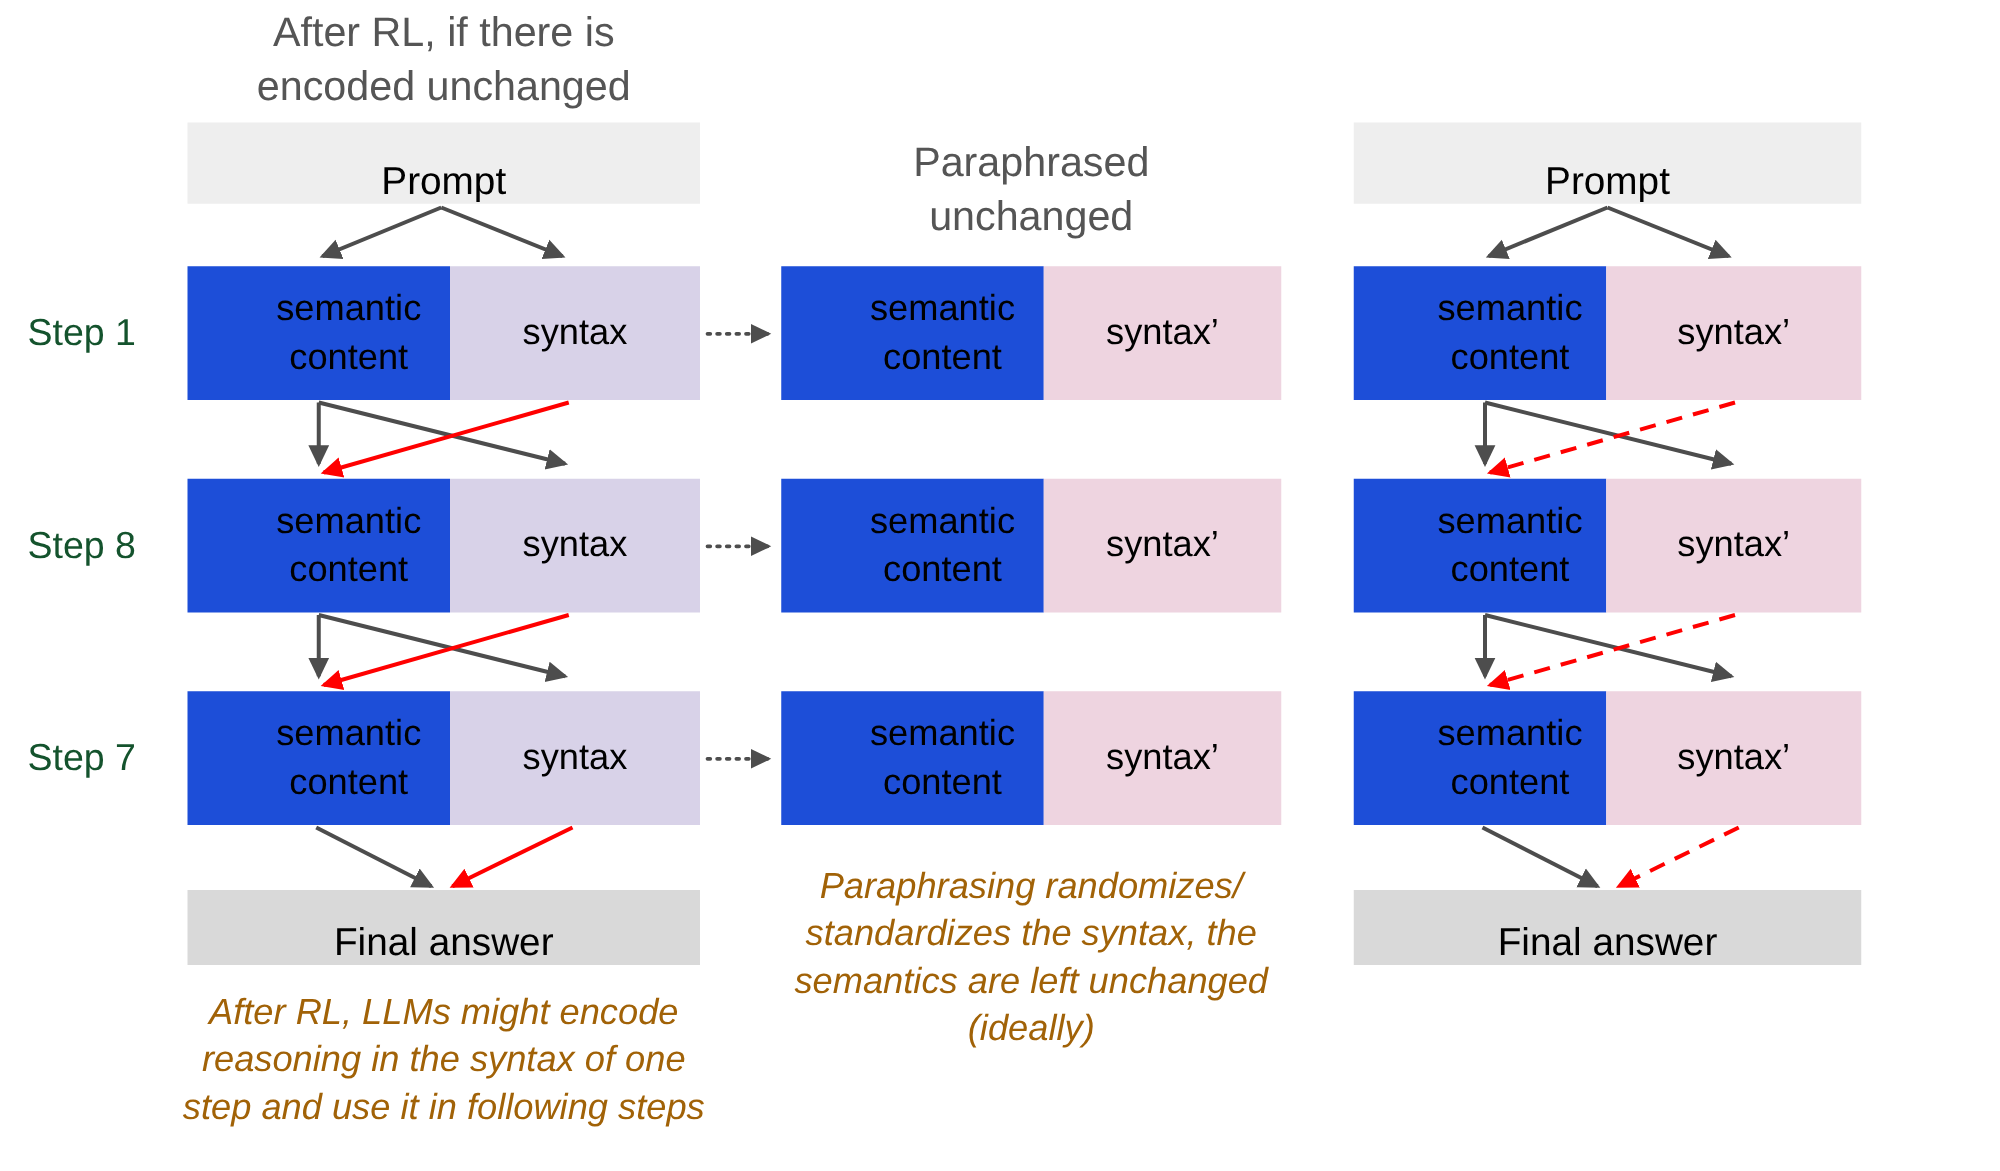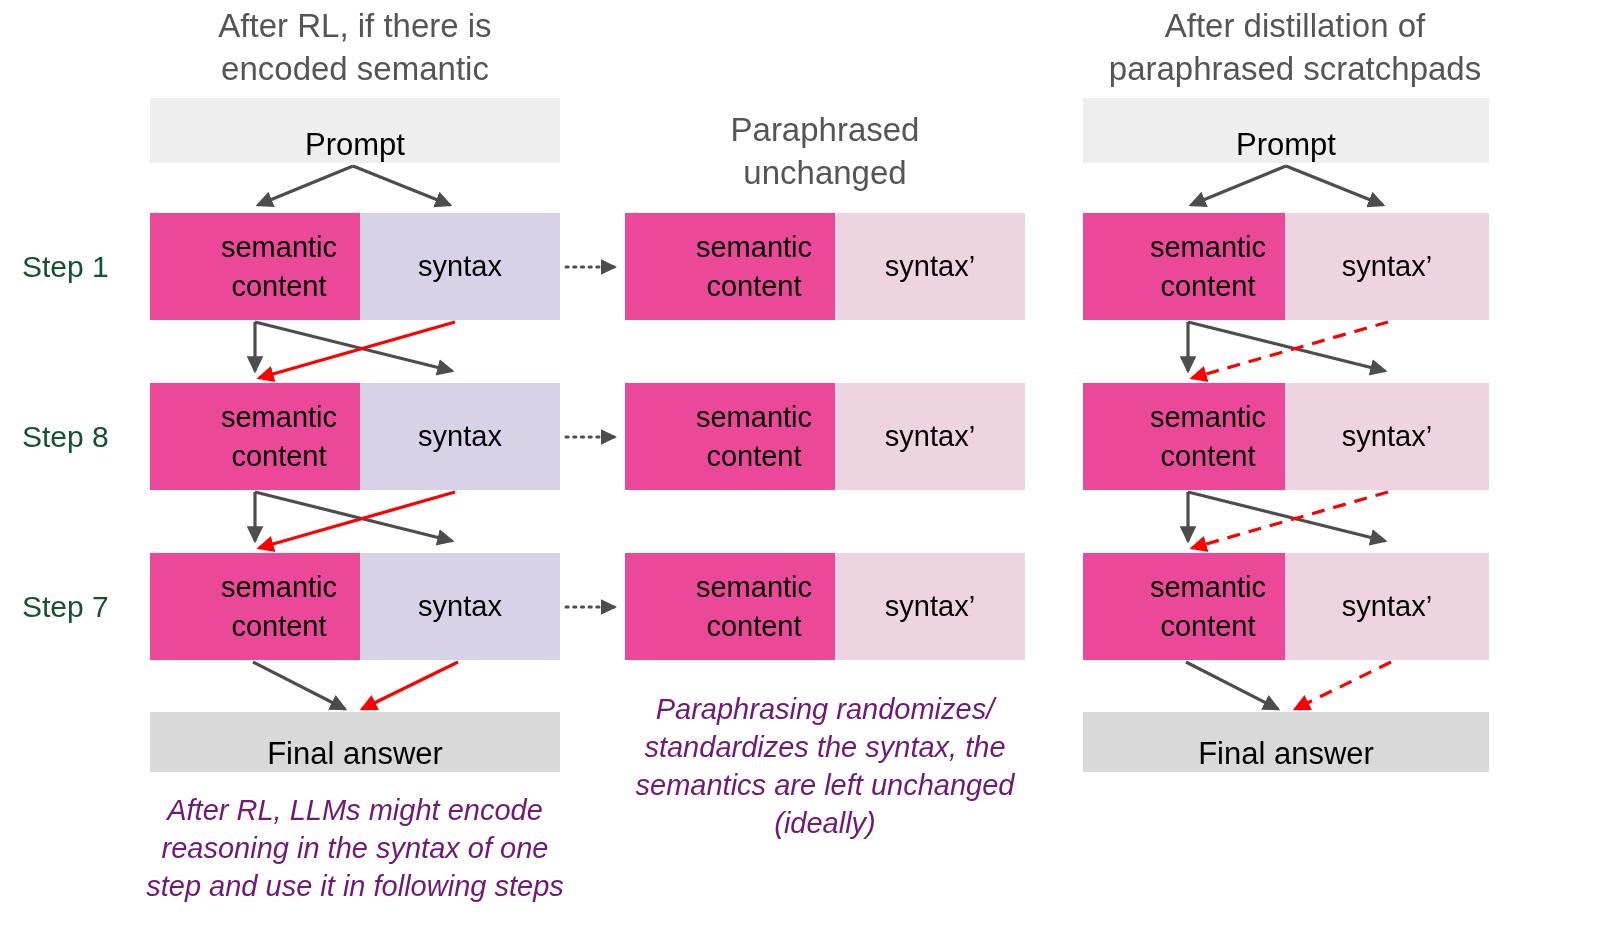--- a/index.html
+++ b/index.html
@@ -51,41 +51,41 @@
     position: absolute;
     box-sizing: border-box;
     display: flex;
     align-items: center;
     justify-content: center;
     text-align: center;
     color: #000000;
     font-size: 29px;
     line-height: 39px;
   }
-  .half.semantic { background: #ec4899; padding-left: 48px; }
+  .half.semantic { background: #1d4ed8; padding-left: 48px; }
   .half.syntax-purple { background: #d8d2e8; }
   .half.syntax-pink  { background: #eed4e0; }
 
   
   .step-label {
     position: absolute;
     font-size: 30px;
     color: #14532d;
     text-align: left;
     white-space: nowrap;
   }
 
   
   .caption {
     position: absolute;
     text-align: center;
     font-style: italic;
     font-size: 29px;
     line-height: 38px;
-    color: #701a75;
+    color: #a16207;
     white-space: pre-line;
   }
 
   
   #arrows {
     position: absolute;
     left: 0;
     top: 0;
     width: 1600px;
     height: 937px;
@@ -152,21 +152,21 @@
       <path d="M1188,492 L1385,541" stroke="#4d4d4d" stroke-width="3.2" fill="none" marker-end="url(#ahGray)"></path>
       <path d="M1388,492 L1192,548" stroke="#ff0000" stroke-width="3.2" fill="none" stroke-dasharray="13 9" marker-end="url(#ahRed)"></path>
     </g>
     <g>
       <path d="M1186,662 L1278,709" stroke="#4d4d4d" stroke-width="3.2" fill="none" marker-end="url(#ahGray)"></path>
       <path d="M1391,662 L1295,709" stroke="#ff0000" stroke-width="3.2" fill="none" stroke-dasharray="13 9" marker-end="url(#ahRed)"></path>
     </g>
   </svg>
 
   <div class="col-heading" style="left:150px; top:4px; width:410px;">After RL, if there is
-encoded semantic</div>
+encoded unchanged</div>
 
   <div class="box prompt-box" style="left:150px; top:98px; width:410px; height:65px;">
     <span>Prompt</span>
   </div>
 
   <div class="half semantic" style="left:150px; top:213px; width:210px; height:107px;">
     <span>semantic
 content</span>
   </div>
   <div class="half syntax-purple" style="left:360px; top:213px; width:200px; height:107px;">
@@ -226,22 +226,20 @@
   </div>
   <div class="half syntax-pink" style="left:835px; top:553px; width:190px; height:107px;">
     <span>syntax’</span>
   </div>
 
   <div class="caption" style="left:605px; top:690px; width:440px;">Paraphrasing randomizes/
 standardizes the syntax, the
 semantics are left unchanged
 (ideally)</div>
 
-  <div class="col-heading" style="left:1060px; top:4px; width:470px;">After distillation of
-paraphrased scratchpads</div>
 
   <div class="box prompt-box" style="left:1083px; top:98px; width:406px; height:65px;">
     <span>Prompt</span>
   </div>
 
   <div class="half semantic" style="left:1083px; top:213px; width:202px; height:107px;">
     <span>semantic
 content</span>
   </div>
   <div class="half syntax-pink" style="left:1285px; top:213px; width:204px; height:107px;">

